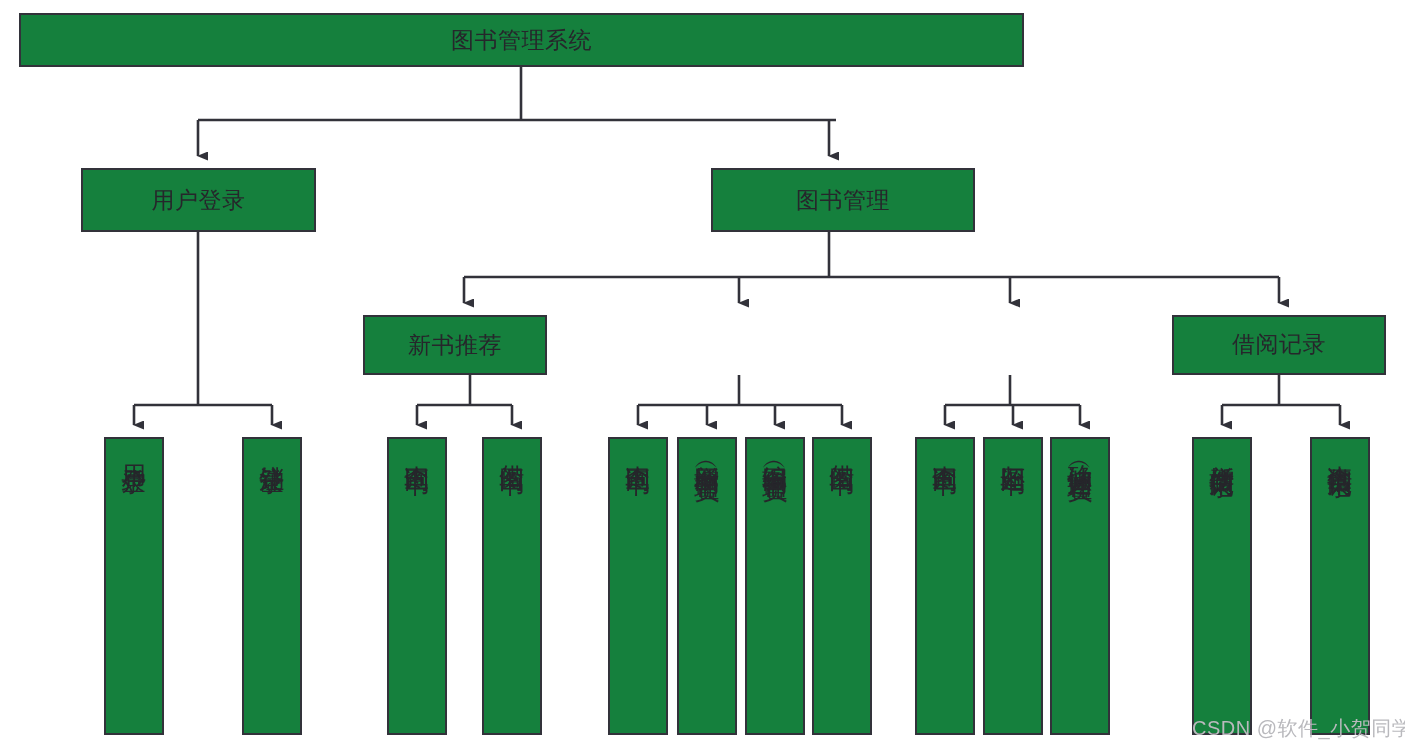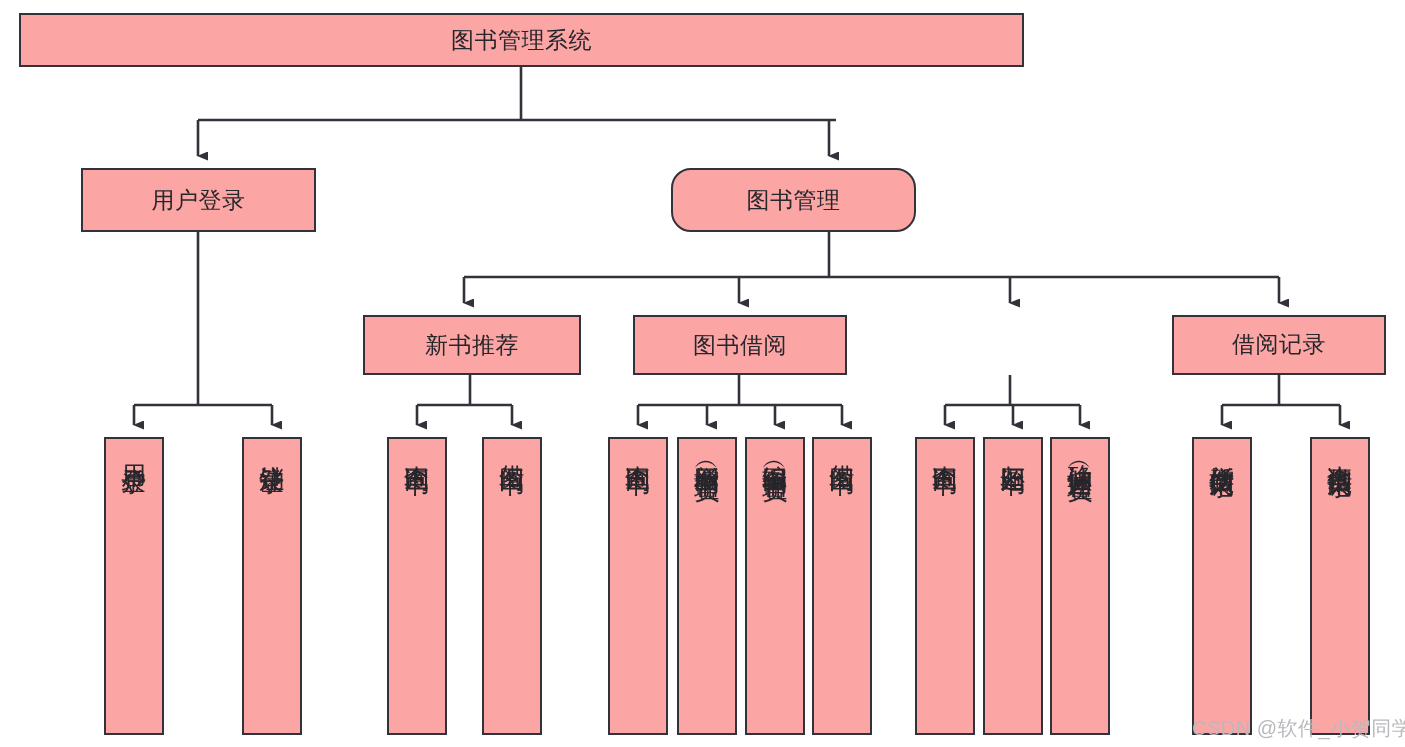--- a/index.html
+++ b/index.html
@@ -20,21 +20,21 @@
   #diagram-svg {
     position: absolute;
     left: 0;
     top: 0;
     width: 1405px;
     height: 747px;
   }
   .node {
     position: absolute;
     box-sizing: border-box;
-    background: #fca5a5;
+    background: #15803d;
     border: 2px solid #32323a;
     display: flex;
     align-items: center;
     justify-content: center;
     color: #26262b;
   }
   .node-label {
     display: block;
     text-align: center;
     line-height: 1.15;
@@ -123,29 +123,26 @@
     </g>
   </svg>
 
   <div class="node horizontal" style="left:19px;top:13px;width:1005px;height:54px;">
     <span class="node-label">图书管理系统</span>
   </div>
 
   <div class="node horizontal" style="left:81px;top:168px;width:235px;height:64px;">
     <span class="node-label">用户登录</span>
   </div>
-  <div class="node horizontal" style="left:671px;top:168px;width:245px;height:64px;border-radius:20px;">
+  <div class="node horizontal" style="left:711px;top:168px;width:264px;height:64px;">
     <span class="node-label">图书管理</span>
   </div>
 
-  <div class="node horizontal" style="left:363px;top:315px;width:218px;height:60px;">
+  <div class="node horizontal" style="left:363px;top:315px;width:184px;height:60px;">
     <span class="node-label">新书推荐</span>
-  </div>
-  <div class="node horizontal" style="left:633px;top:315px;width:214px;height:60px;">
-    <span class="node-label">图书借阅</span>
   </div>
   <div class="node horizontal" style="left:1172px;top:315px;width:214px;height:60px;font-family:Liberation Serif, serif;">
     <span class="node-label">借阅记录</span>
   </div>
 
   <div class="node vertical" style="left:104px;top:437px;width:60px;height:298px;">
     <span class="node-label">用户登录</span>
   </div>
   <div class="node vertical" style="left:242px;top:437px;width:60px;height:298px;">
     <span class="node-label">注销登录</span>

